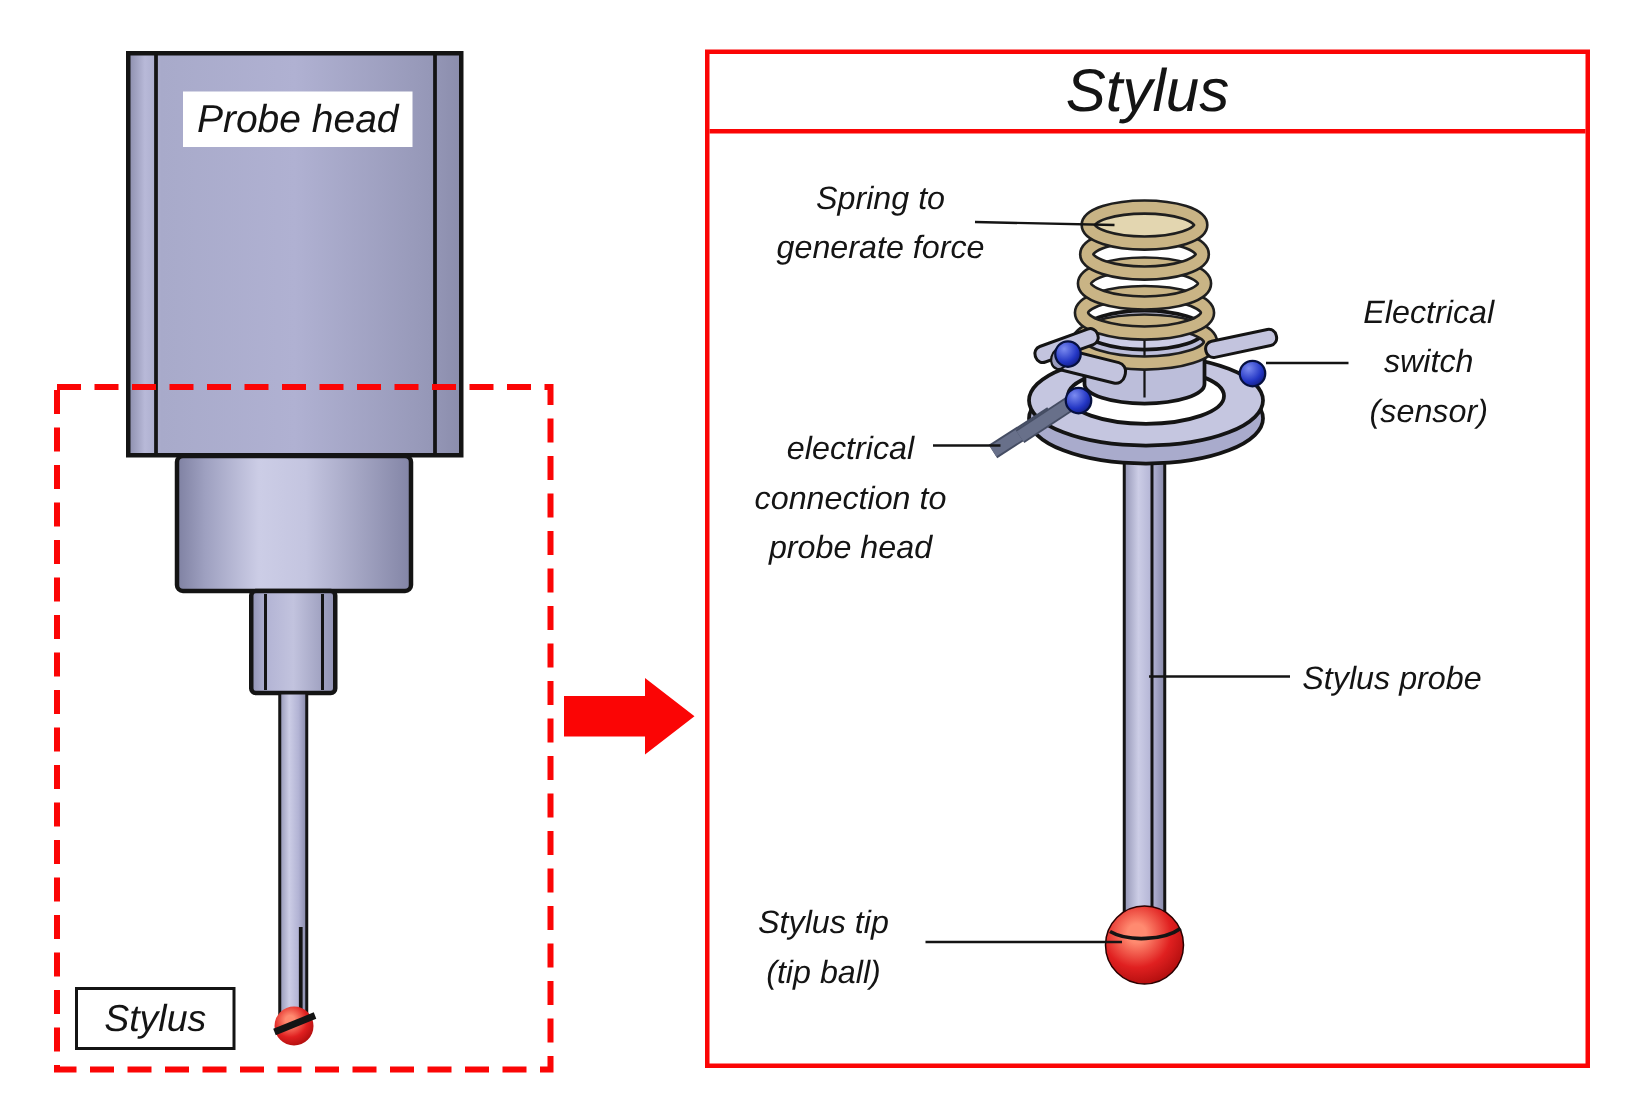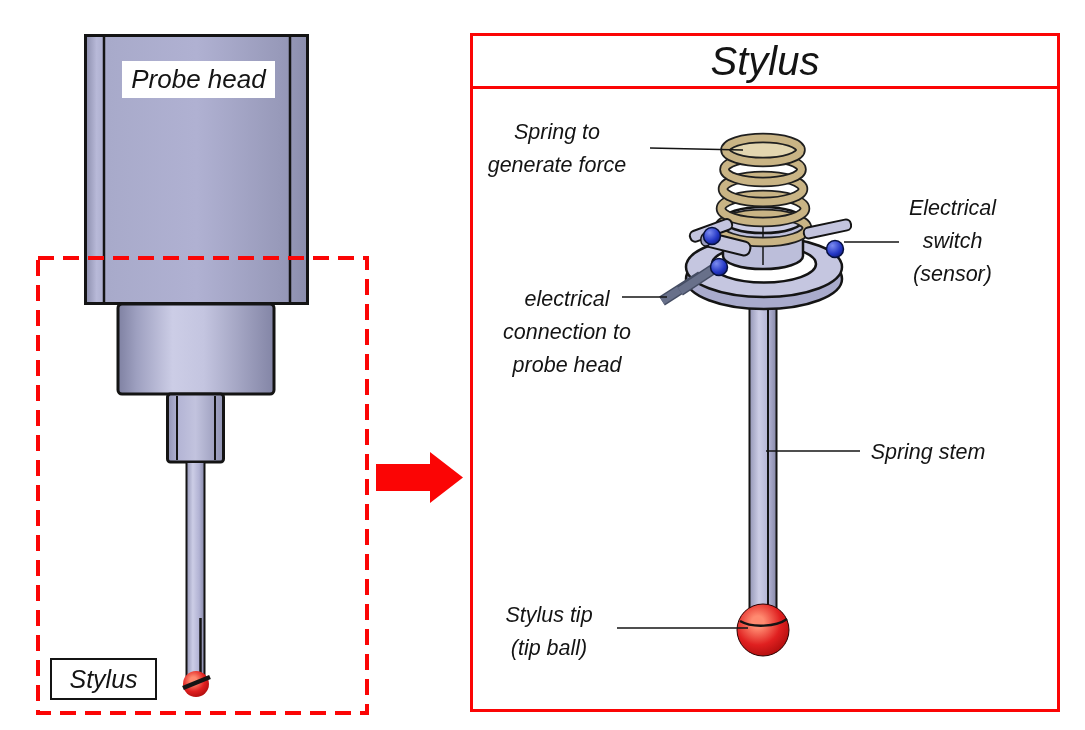--- a/index.html
+++ b/index.html
@@ -141,25 +141,25 @@
         <path d="M622,297 L667,297"></path>
         <path d="M766,451 L860,451"></path>
         <path d="M617,628 L748,628"></path>
       </g>
     </g>
   </svg>
 
   <div class="label-box" style="left:122px;top:61px;width:153px;height:37px;font-size:26px;">Probe head</div>
   <div class="label-box" style="left:50px;top:658px;width:103px;height:38px;font-size:25px;border:2px solid #141414;">Stylus</div>
 
-  <div class="callout" style="left:462px;top:116px;width:190px;">Spring to
+  <div class="callout" style="left:492px;top:116px;width:190px;">Spring to
 generate force</div>
   <div class="callout" style="left:880px;top:192px;width:145px;">Electrical
 switch
 (sensor)</div>
   <div class="callout" style="left:478px;top:283px;width:178px;">electrical
 connection to
 probe head</div>
-  <div class="callout" style="left:858px;top:436px;width:140px;">Spring stem</div>
+  <div class="callout" style="left:858px;top:436px;width:140px;">Stylus probe</div>
   <div class="callout" style="left:470px;top:599px;width:158px;">Stylus tip
 (tip ball)</div>
 
 </div>
 
 </body></html>

